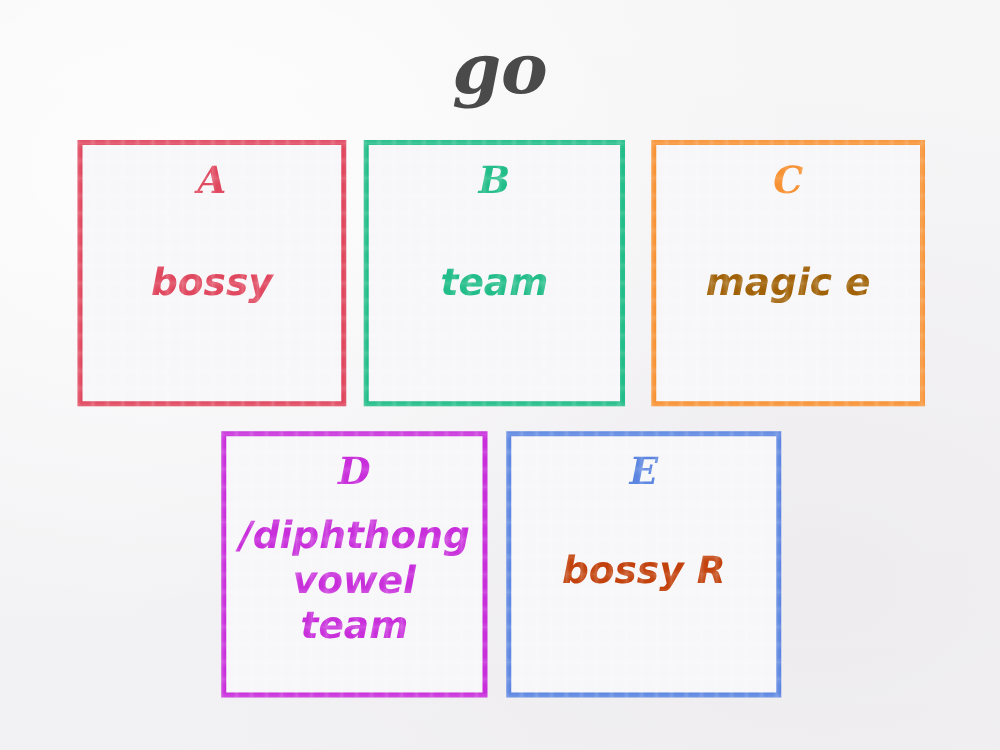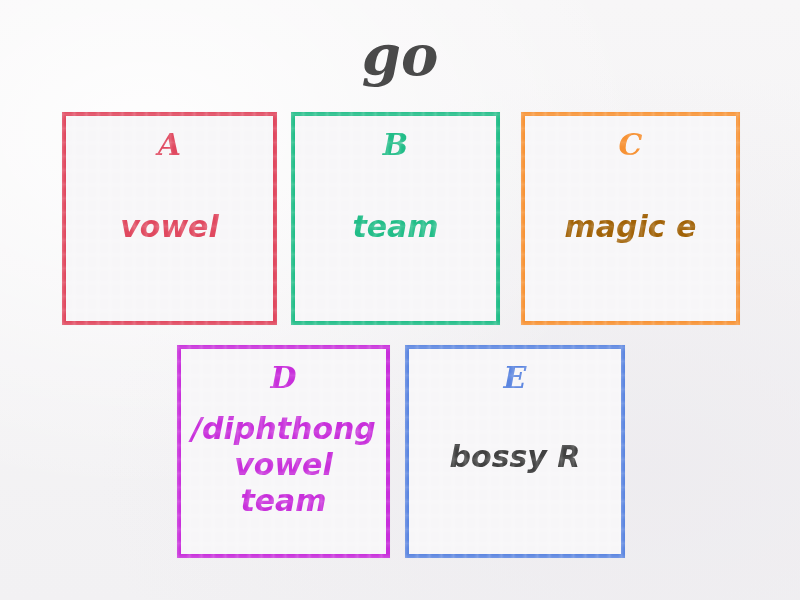--- a/index.html
+++ b/index.html
@@ -110,21 +110,21 @@
 
 <div class="paper-texture"></div>
 
 <div class="stage">
 
   <div class="prompt-title" style="color: rgb(74, 74, 74);">go</div>
 
   <div class="answer-card row-top" id="card-a" style="left: 62px; top: 112px; width: 215px; height: 213px; border-color: rgb(224, 72, 95);">
     <div class="card-letter" style="color: rgb(224, 72, 95);">A</div>
     <div class="card-text single" style="color: rgb(224, 72, 95);">
-      <span class="line">vowel</span>
+      <span class="line">bossy</span>
     </div>
   </div>
 
   <div class="answer-card row-top" id="card-b" style="left: 291px; top: 112px; width: 209px; height: 213px; border-color: rgb(34, 189, 136);">
     <div class="card-letter" style="color: rgb(34, 189, 136);">B</div>
     <div class="card-text single" style="color: rgb(34, 189, 136);">
       <span class="line">team</span>
     </div>
   </div>
 
@@ -138,18 +138,18 @@
   <div class="answer-card row-bottom" id="card-d" style="left: 177px; top: 345px; width: 213px; height: 213px; border-color: rgb(200, 47, 219);">
     <div class="card-letter" style="color: rgb(200, 47, 219);">D</div>
     <div class="card-text double" style="color: rgb(200, 47, 219);">
       <span class="line">/diphthong</span>
       <span class="line">vowel team</span>
     </div>
   </div>
 
   <div class="answer-card row-bottom" id="card-e" style="left: 405px; top: 345px; width: 220px; height: 213px; border-color: rgb(91, 133, 224);">
     <div class="card-letter" style="color: rgb(91, 133, 224);">E</div>
-    <div class="card-text single" style="color: #404040;">
+    <div class="card-text single" style="color: #c2410c;">
       <span class="line">bossy R</span>
     </div>
   </div>
 
 </div>
 
 </body></html>

